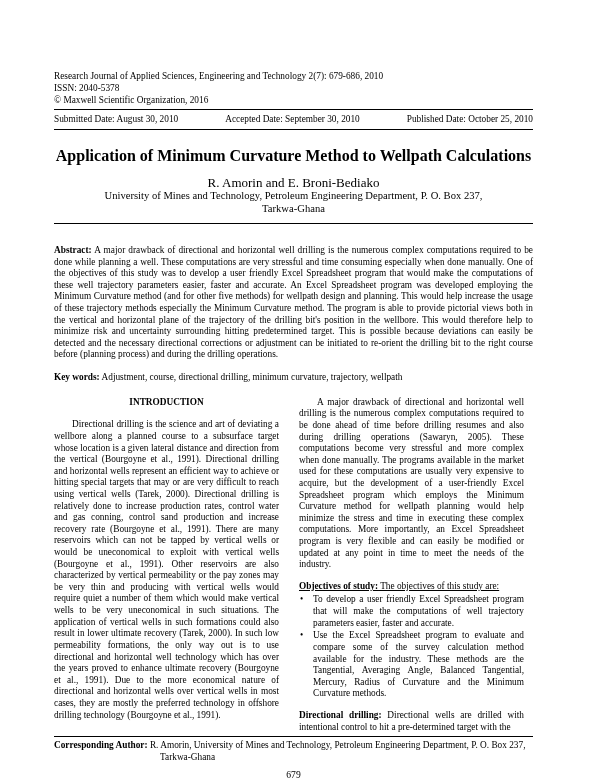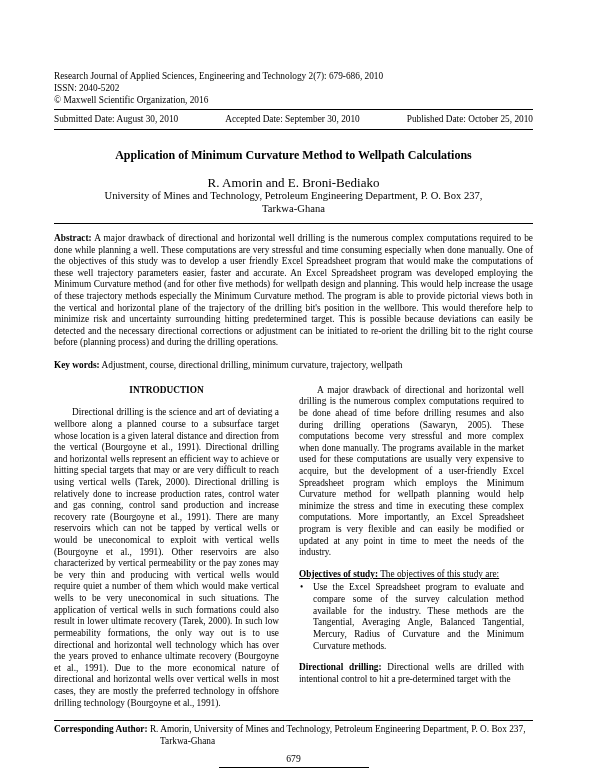--- a/index.html
+++ b/index.html
@@ -7,25 +7,25 @@
   .page {
     width: 601px; height: 778px; box-sizing: border-box;
     padding: 70px 68px 10px 54px;
     font-family: "Liberation Serif", serif;
     font-size: 9.3px; line-height: 1.25; color: #000;
     display: flex; flex-direction: column; overflow: hidden;
   }
   .hdr-line { line-height: 12px; }
   .rule { border: 0; border-top: 1px solid #000; margin: 3px 0; }
   .dates-row { display: flex; justify-content: space-between; line-height: 13px; }
-  .title { text-align: center; font-weight: bold; font-size: 12px; line-height: 15px; margin-top: 15px; }
+  .title { text-align: center; font-weight: bold; font-size: 16px; line-height: 15px; margin-top: 15px; }
   .authors { text-align: center; font-size: 13px; margin-top: 13px; line-height: 13px; }
   .affil { text-align: center; font-size: 10.6px; line-height: 13px; }
   .abstract-rule { margin-top: 8px; }
-  .abstract { margin-top: 6px; text-align: justify; }
+  .abstract { margin-top: 18px; text-align: justify; }
   .keywords { margin-top: 11px; text-align: justify; }
   .bold { font-weight: bold; }
   .cols { display: flex; gap: 20px; margin-top: 13px; flex: 1 0 auto; align-items: flex-start; }
   .col { width: 225px; text-align: justify; }
   .col-heading { text-align: center; font-weight: bold; margin: 0 0 11px 0; }
   .para { margin: 0; }
   .indent { text-indent: 18px; }
   .objectives { margin-top: 10px; text-decoration: underline; }
   .obj-list { margin: 2px 0 0 0; padding: 0; list-style: none; }
   .obj-list li { padding-left: 14px; position: relative; margin: 1px 0; }
@@ -36,21 +36,21 @@
   .pageno { text-align: center; margin-top: 5px; font-size: 9.6px; }
   .pageno-rule { border: 0; border-top: 1px solid #000; width: 150px; margin: 2px auto 0 auto; }
 </style>
 </head>
 <body>
 
 <div class="page">
 
   <div>
     <div class="hdr-line">Research Journal of Applied Sciences, Engineering and Technology 2(7): 679-686, 2010</div>
-    <div class="hdr-line">ISSN: 2040-5202</div>
+    <div class="hdr-line">ISSN: 2040-5378</div>
     <div class="hdr-line">© Maxwell Scientific Organization, 2016</div>
     <hr class="rule">
     <div class="dates-row">
       <span>Submitted Date: August 30, 2010</span>
       <span>Accepted Date: September 30, 2010</span>
       <span>Published Date: October 25, 2010</span>
     </div>
     <hr class="rule">
   </div>
 
@@ -76,20 +76,21 @@
       <div class="col-heading">INTRODUCTION</div>
       <p class="para indent">Directional drilling is the science and art of deviating a wellbore along a planned course to a subsurface target whose location is a given lateral distance and direction from the vertical (Bourgoyne et al., 1991). Directional drilling and horizontal wells represent an efficient way to achieve or hitting special targets that may or are very difficult to reach using vertical wells (Tarek, 2000). Directional drilling is relatively done to increase production rates, control water and gas conning, control sand production and increase recovery rate (Bourgoyne et al., 1991). There are many reservoirs which can not be tapped by vertical wells or would be uneconomical to exploit with vertical wells (Bourgoyne et al., 1991). Other reservoirs are also characterized by vertical permeability or the pay zones may be very thin and producing with vertical wells would require quiet a number of them which would make vertical wells to be very uneconomical in such situations. The application of vertical wells in such formations could also result in lower ultimate recovery (Tarek, 2000). In such low permeability formations, the only way out is to use directional and horizontal well technology which has over the years proved to enhance ultimate recovery (Bourgoyne et al., 1991). Due to the more economical nature of directional and horizontal wells over vertical wells in most cases, they are mostly the preferred technology in offshore drilling technology (Bourgoyne et al., 1991).</p>
     </div>
 
     <div class="col">
       <p class="para indent">A major drawback of directional and horizontal well drilling is the numerous complex computations required to be done ahead of time before drilling resumes and also during drilling operations (Sawaryn, 2005). These computations become very stressful and more complex when done manually. The programs available in the market used for these computations are usually very expensive to acquire, but the development of a user-friendly Excel Spreadsheet program which employs the Minimum Curvature method for wellpath planning would help minimize the stress and time in executing these complex computations. More importantly, an Excel Spreadsheet program is very flexible and can easily be modified or updated at any point in time to meet the needs of the industry.</p>
       <p class="para objectives">
         <span class="bold">Objectives of study:</span><span> The objectives of this study are:</span>
       </p>
       <ul class="obj-list">
+        <li>To develop a user friendly Excel Spreadsheet program that will make the computations of well trajectory parameters easier, faster and accurate.</li>
         <li>Use the Excel Spreadsheet program to evaluate and compare some of the survey calculation method available for the industry. These methods are the Tangential, Averaging Angle, Balanced Tangential, Mercury, Radius of Curvature and the Minimum Curvature methods.</li>
       </ul>
       <p class="para directional">
         <span class="bold">Directional drilling:</span><span> Directional wells are drilled with intentional control to hit a pre-determined target with the</span>
       </p>
     </div>
 
   </div>
 
   <div class="footer">

